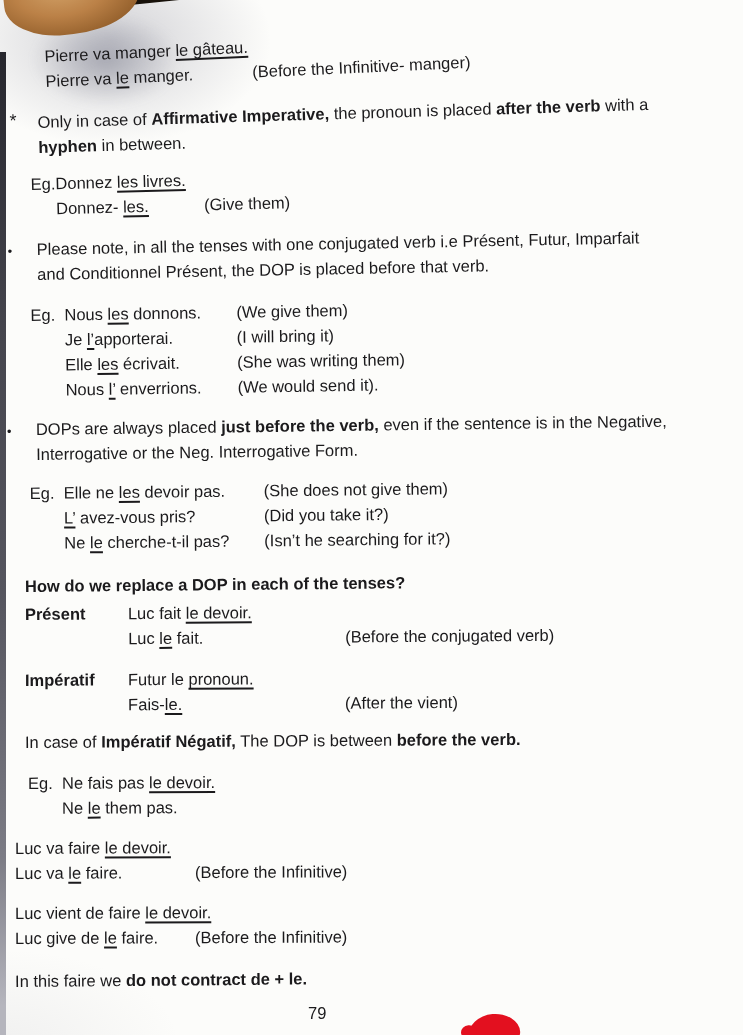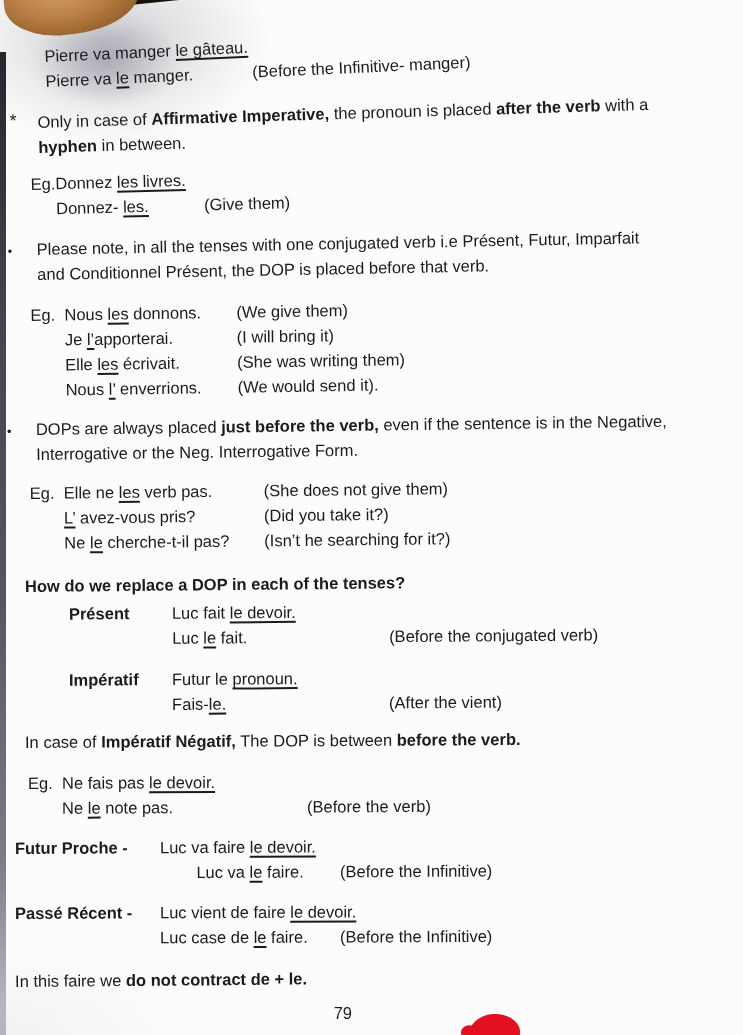--- a/index.html
+++ b/index.html
@@ -37,23 +37,23 @@
   .u{text-decoration:underline;text-decoration-thickness:1.8px;text-underline-offset:2.5px;}
   .marker{position:absolute;top:0;}
   .star{font-size:18px;left:-28px;top:-2px;}
   .dot{font-size:13px;left:-29px;top:1px;}
   .exrow{display:flex;align-items:baseline;white-space:nowrap;}
   .ex{display:inline-block;}
   .eg{display:flex;align-items:flex-start;}
   .eg-label{flex:0 0 34px;}
   .eg-label.narrow{flex:0 0 21px;}
   .tlabel{font-weight:700;}
-  .w103{flex:0 0 103px;margin-left:44px;}
+  .w103{flex:0 0 103px;}
   .w145{flex:0 0 145px;}
-  .pagenum{margin-top:10px;margin-left:308px;width:44px;text-align:right;}
+  .pagenum{margin-top:10px;margin-left:308px;width:44px;text-align:left;}
   .rot-a{transform:rotate(-2.6deg);} .rot-b{transform:rotate(-1.7deg);}
   .rot-c{transform:rotate(-1.5deg);} .rot-d{transform:rotate(-1.1deg);}
   .rot-e{transform:rotate(-0.9deg);} .rot-f{transform:rotate(-0.75deg);}
   .rot-g{transform:rotate(-0.65deg);} .rot-h{transform:rotate(-0.55deg);}
   .rot-i{transform:rotate(-0.45deg);} .rot-j{transform:rotate(-0.4deg);}
   .rot-k{transform:rotate(-0.35deg);} .rot-l{transform:rotate(-0.3deg);}
   .rot-m{transform:rotate(-0.3deg);} .rot-n{transform:rotate(-0.25deg);}
   .rot-o{transform:rotate(-0.5deg);}
 </style>
 </head>
@@ -124,21 +124,21 @@
     <div class="block rot-f" style="margin-left:36px;margin-top:14px;">
       <span class="marker dot">•</span>
       <div class="line"><span>DOPs are always placed </span><span class="b">just before the verb,</span><span> even if the sentence is in the Negative,</span></div>
       <div class="line">Interrogative or the Neg. Interrogative Form.</div>
     </div>
 
     <div class="block rot-g eg" style="margin-left:30px;margin-top:14px;">
       <span class="eg-label">Eg.</span>
       <div class="eg-rows">
         <div class="exrow">
-          <span class="ex" style="width:200px;"><span>Elle ne </span><span class="u">les</span><span> verb pas.</span></span>
+          <span class="ex" style="width:200px;"><span>Elle ne </span><span class="u">les</span><span> devoir pas.</span></span>
           <span class="note">(She does not give them)</span>
         </div>
         <div class="exrow">
           <span class="ex" style="width:200px;"><span class="u">L’</span><span> avez-vous pris?</span></span>
           <span class="note">(Did you take it?)</span>
         </div>
         <div class="exrow">
           <span class="ex" style="width:200px;"><span>Ne </span><span class="u">le</span><span> cherche-t-il pas?</span></span>
           <span class="note">(Isn’t he searching for it?)</span>
         </div>
@@ -171,43 +171,40 @@
 
     <div class="block rot-k" style="margin-left:25px;margin-top:12px;">
       <div class="line"><span>In case of </span><span class="b">Impératif Négatif,</span><span> The DOP is between </span><span class="b">before the verb.</span></div>
     </div>
 
     <div class="block rot-l eg" style="margin-left:28px;margin-top:16px;">
       <span class="eg-label">Eg.</span>
       <div class="eg-rows">
         <div class="line"><span>Ne fais pas </span><span class="u">le devoir.</span></div>
         <div class="exrow">
-          <span class="ex" style="width:245px;"><span>Ne </span><span class="u">le</span><span> note pas.</span></span>
-          <span class="note">(Before the verb)</span>
+          <span class="ex" style="width:245px;"><span>Ne </span><span class="u">le</span><span> them pas.</span></span>
         </div>
       </div>
     </div>
 
     <div class="block rot-m eg" style="margin-left:15px;margin-top:15px;">
-      <span class="tlabel w145">Futur Proche -</span>
       <div class="eg-rows">
         <div class="line"><span>Luc va faire </span><span class="u">le devoir.</span></div>
         <div class="exrow">
-          <span class="ex" style="width:180px;text-align:center;"><span>Luc va </span><span class="u">le</span><span> faire.</span></span>
+          <span class="ex" style="width:180px;"><span>Luc va </span><span class="u">le</span><span> faire.</span></span>
           <span class="note">(Before the Infinitive)</span>
         </div>
       </div>
     </div>
 
     <div class="block rot-n eg" style="margin-left:15px;margin-top:15px;">
-      <span class="tlabel w145">Passé Récent -</span>
       <div class="eg-rows">
         <div class="line"><span>Luc vient de faire </span><span class="u">le devoir.</span></div>
         <div class="exrow">
-          <span class="ex" style="width:180px;"><span>Luc case de </span><span class="u">le</span><span> faire.</span></span>
+          <span class="ex" style="width:180px;"><span>Luc give de </span><span class="u">le</span><span> faire.</span></span>
           <span class="note">(Before the Infinitive)</span>
         </div>
       </div>
     </div>
 
     <div class="block rot-o" style="margin-left:15px;margin-top:18px;">
       <div class="line"><span>In this faire we </span><span class="b">do not contract de + le.</span></div>
     </div>
 
     <div class="pagenum">79</div>

